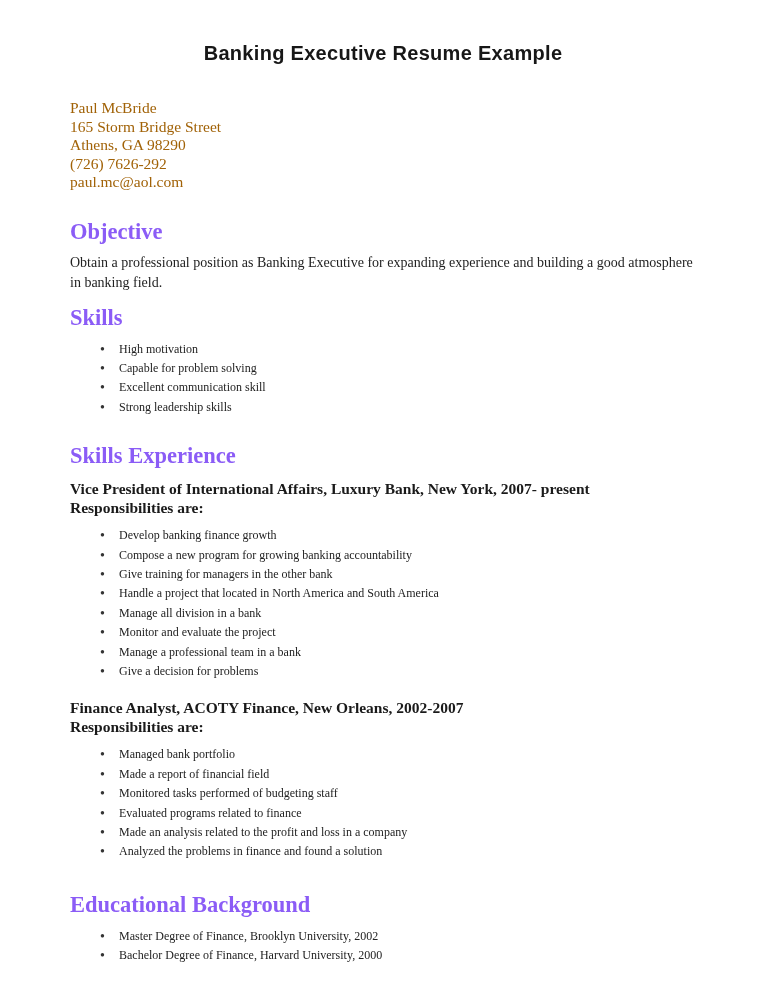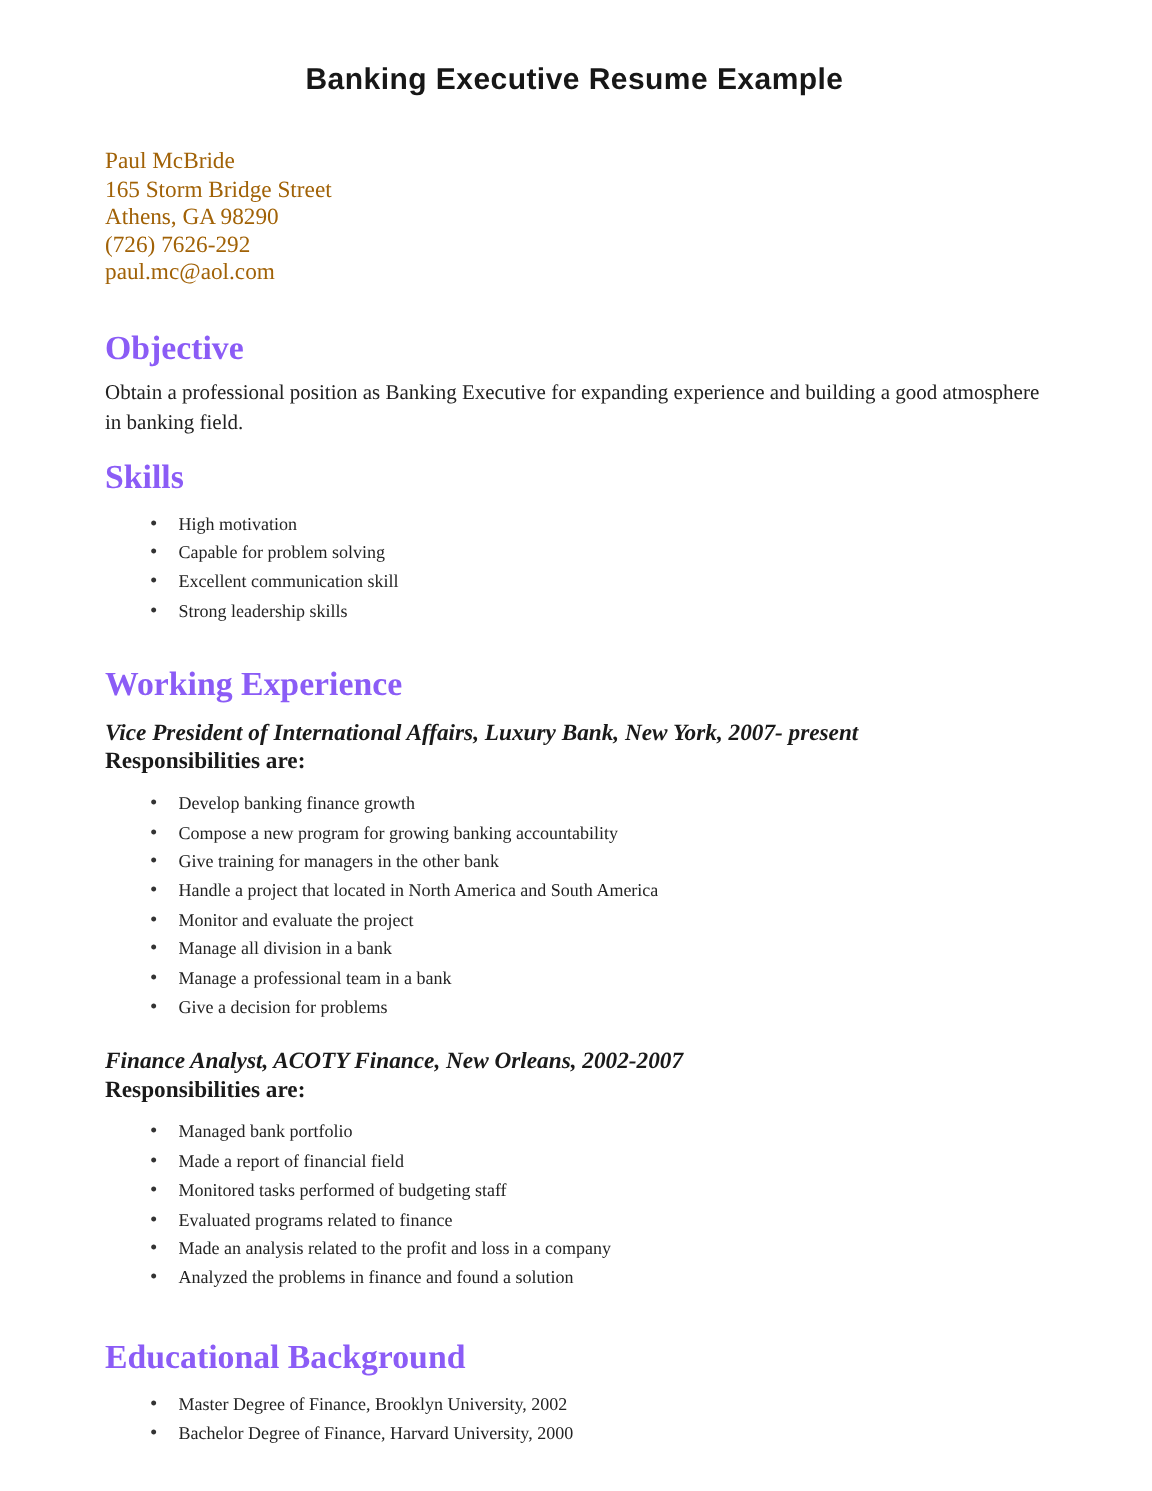--- a/index.html
+++ b/index.html
@@ -52,21 +52,20 @@
     margin: 8px 0 0 0;
     color: #222222;
     max-width: 630px;
   }
   .job-title {
     font-weight: bold;
     font-size: 15.5px;
     line-height: 19px;
     margin: 10px 0 0 0;
     color: #1a1a1a;
-    font-style: italic;
   }
   .job-subtitle {
     font-weight: bold;
     font-size: 15.5px;
     line-height: 19px;
     margin: 0;
     color: #1a1a1a;
   }
   ul.bullet-list {
     list-style: none;
@@ -110,32 +109,32 @@
   <p class="body-text">Obtain a professional position as Banking Executive for expanding experience and building a good atmosphere in banking field.</p>
 
   <h2 class="section-heading skills-heading">Skills</h2>
   <ul class="bullet-list">
     <li>High motivation</li>
     <li>Capable for problem solving</li>
     <li>Excellent communication skill</li>
     <li>Strong leadership skills</li>
   </ul>
 
-  <h2 class="section-heading experience-heading">Working Experience</h2>
+  <h2 class="section-heading experience-heading">Skills Experience</h2>
 
   <div class="job-block">
     <p class="job-title">Vice President of International Affairs, Luxury Bank, New York, 2007- present</p>
     <p class="job-subtitle">Responsibilities are:</p>
     <ul class="bullet-list">
       <li>Develop banking finance growth</li>
       <li>Compose a new program for growing banking accountability</li>
       <li>Give training for managers in the other bank</li>
       <li>Handle a project that located in North America and South America</li>
+      <li>Manage all division in a bank</li>
       <li>Monitor and evaluate the project</li>
-      <li>Manage all division in a bank</li>
       <li>Manage a professional team in a bank</li>
       <li>Give a decision for problems</li>
     </ul>
   </div>
 
   <div class="job-block">
     <p class="job-title">Finance Analyst, ACOTY Finance, New Orleans, 2002-2007</p>
     <p class="job-subtitle">Responsibilities are:</p>
     <ul class="bullet-list">
       <li>Managed bank portfolio</li>

